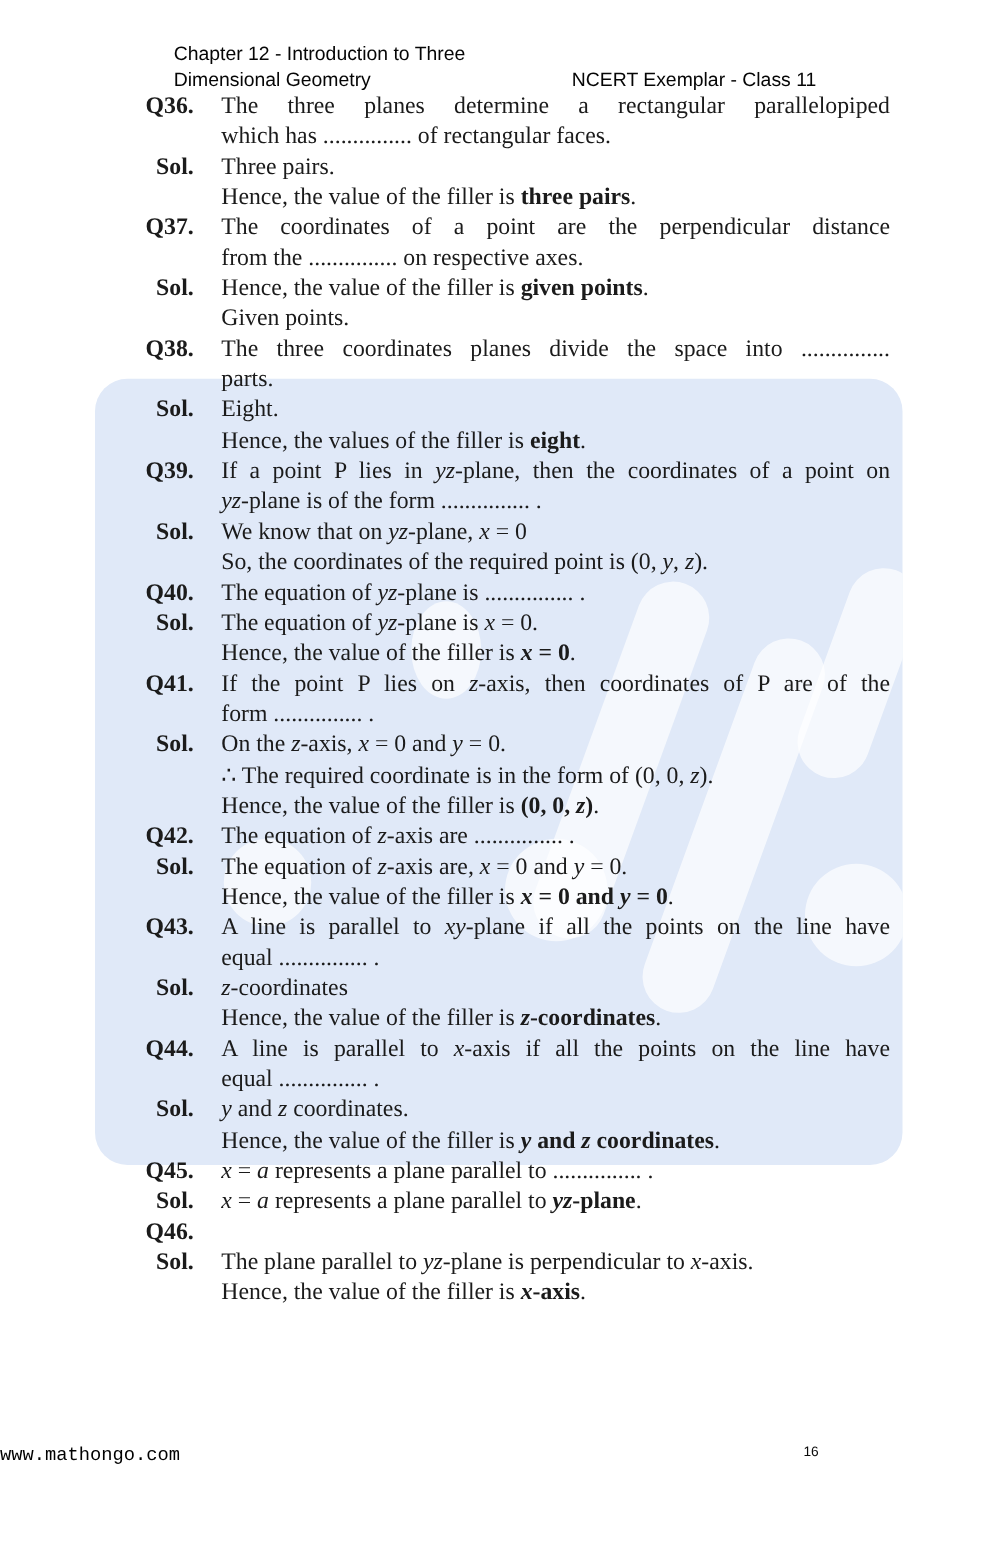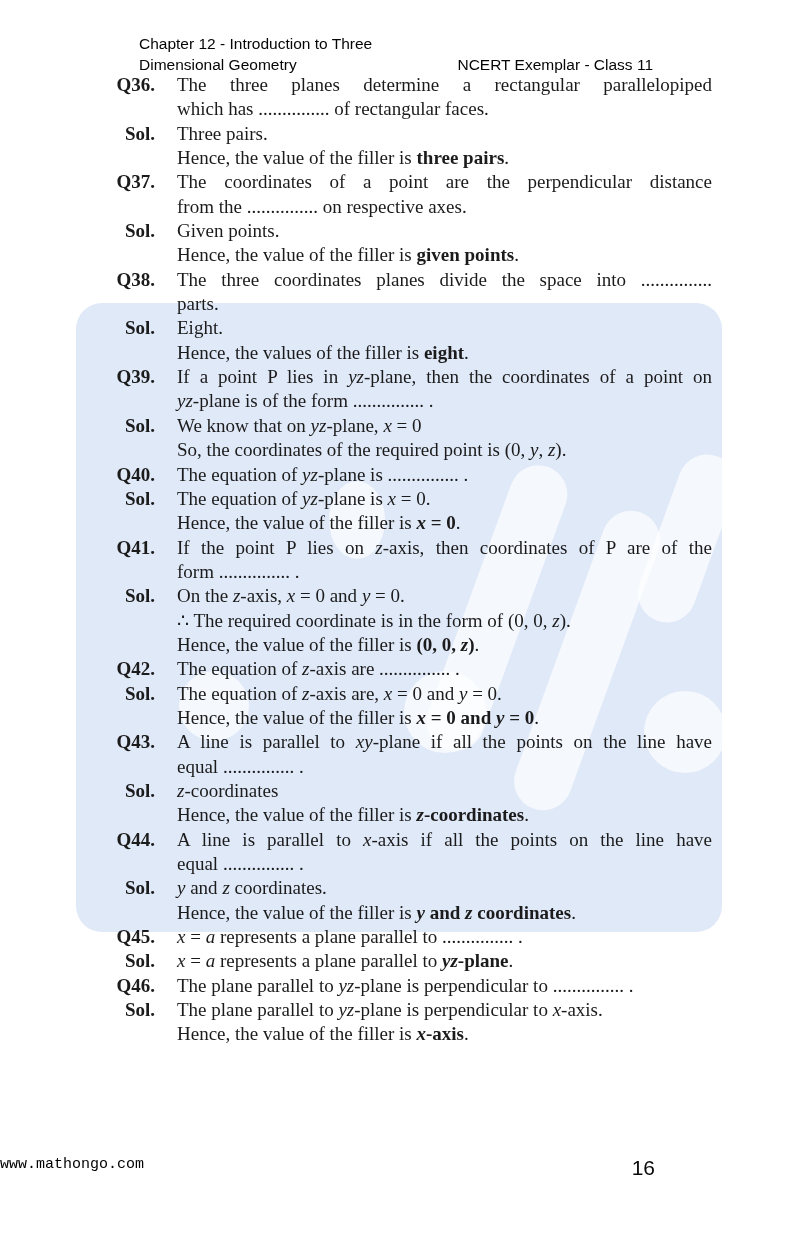--- a/index.html
+++ b/index.html
@@ -38,21 +38,21 @@
   .s-b{font-weight:bold;}
   .s-i{font-style:italic;}
   .s-bi{font-weight:bold;font-style:italic;}
 
   
   .footer-site{position:absolute;left:0;right:0;top:1156px;text-align:left;
                font-family:Liberation Mono, monospace;
                font-size:15px;color:#000000;}
   .footer-page{position:absolute;top:1156px;right:145px;
                font-family:"Liberation Sans","DejaVu Sans",sans-serif;
-               font-size:21px;color:#0a0a0a;}
+               font-size:11px;color:#0a0a0a;}
 </style>
 </head>
 <body>
 
 <div class="page">
 
   <div class="header-left">
     <div>Chapter 12 - Introduction to Three</div>
     <div>Dimensional Geometry</div>
   </div>
@@ -86,22 +86,22 @@
       <div class="entry">
         <div class="label">Q37.</div>
         <div class="body">
           <div class="line j"><span>The coordinates of a point are the perpendicular distance</span></div>
           <div class="line"><span>from the ............... on respective axes.</span></div>
         </div>
       </div>
       <div class="entry">
         <div class="label">Sol.</div>
         <div class="body">
+          <div class="line"><span>Hence, the value of the filler is </span><span class="s-b">given points</span><span>.</span></div>
           <div class="line"><span>Given points.</span></div>
-          <div class="line"><span>Hence, the value of the filler is </span><span class="s-b">given points</span><span>.</span></div>
         </div>
       </div>
       <div class="entry">
         <div class="label">Q38.</div>
         <div class="body">
           <div class="line j"><span>The three coordinates planes divide the space into ...............</span></div>
           <div class="line"><span>parts.</span></div>
         </div>
       </div>
       <div class="entry">
@@ -201,23 +201,20 @@
         </div>
       </div>
       <div class="entry">
         <div class="label">Sol.</div>
         <div class="body">
           <div class="line"><span class="s-i">x</span><span> = </span><span class="s-i">a</span><span> represents a plane parallel to </span><span class="s-bi">yz</span><span class="s-b">-plane</span><span>.</span></div>
         </div>
       </div>
       <div class="entry">
         <div class="label">Q46.</div>
-        <div class="body">
-          <div class="line"><span>The plane parallel to </span><span class="s-i">yz</span><span>-plane is perpendicular to ............... .</span></div>
-        </div>
       </div>
       <div class="entry">
         <div class="label">Sol.</div>
         <div class="body">
           <div class="line"><span>The plane parallel to </span><span class="s-i">yz</span><span>-plane is perpendicular to </span><span class="s-i">x</span><span>-axis.</span></div>
           <div class="line"><span>Hence, the value of the filler is </span><span class="s-bi">x</span><span class="s-b">-axis</span><span>.</span></div>
         </div>
       </div>
     </div>
 

